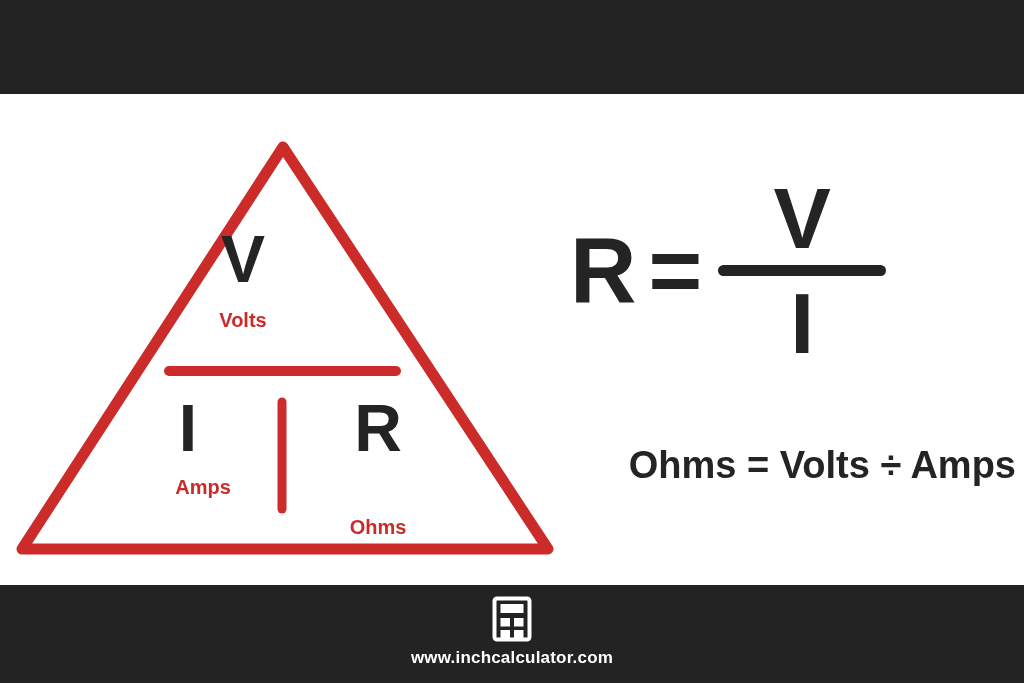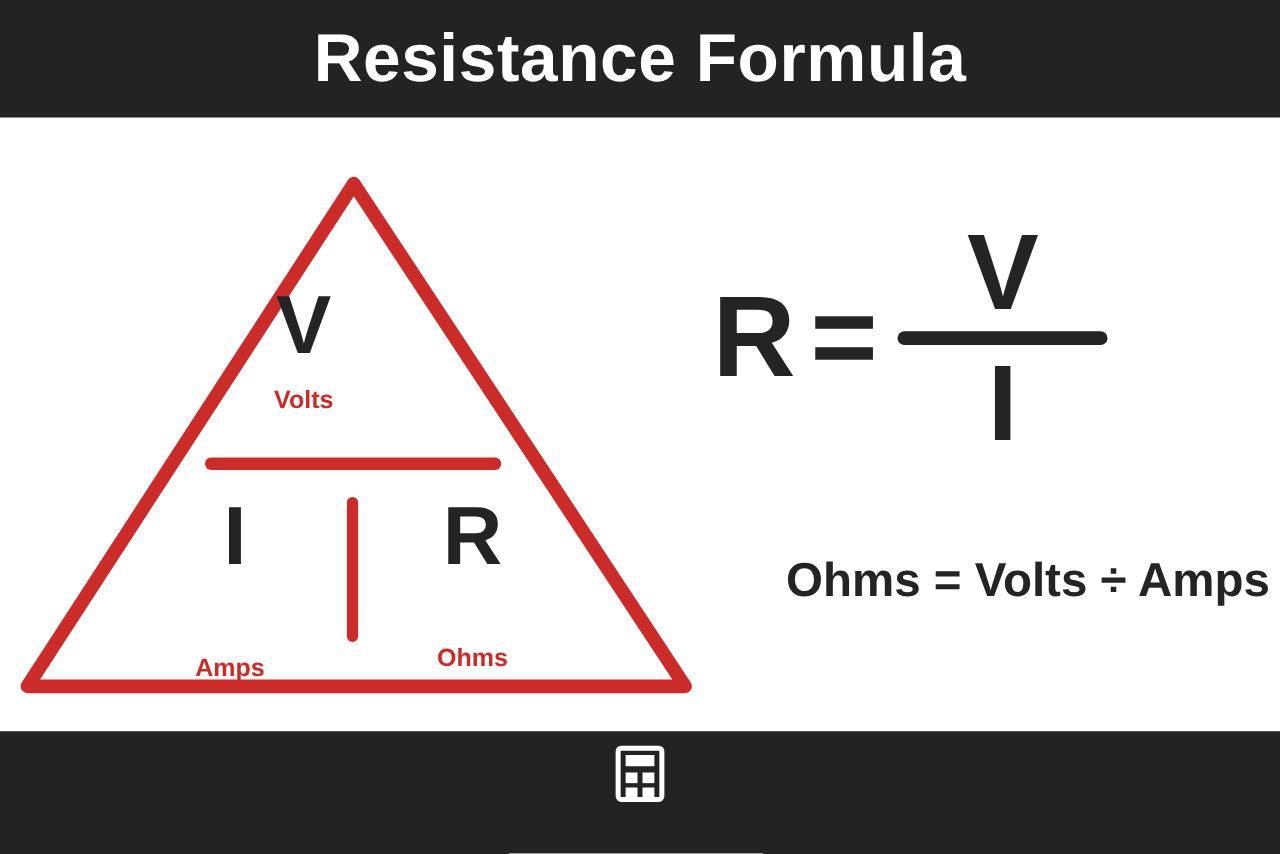--- a/index.html
+++ b/index.html
@@ -104,21 +104,21 @@
     color: #cb2b29;
     font-size: 20px;
     font-weight: bold;
   }
 
   
   .cell-v      { left: 189px; top: 96px;  width: 80px; }
   .cell-v-word { left: 159px; top: 180px; width: 140px; }
   
   .cell-i      { left: 134px; top: 265px; width: 80px; }
-  .cell-i-word { left: 100px; top: 347px; width: 140px; margin-top: 48px; }
+  .cell-i-word { left: 119px; top: 347px; width: 140px; }
   
   .cell-r      { left: 324px; top: 265px; width: 80px; }
   .cell-r-word { left: 294px; top: 347px; width: 140px; margin-top: 40px; }
 
   
   .formula-panel {
     position: absolute;
     left: 560px;
     top: 140px;
     width: 450px;
@@ -183,21 +183,20 @@
     text-align: right;
     white-space: nowrap;
   }
 </style>
 </head>
 <body>
 
 <div id="page">
 
   <div class="header-bar"></div>
-  <div class="header-title">Resistance Formula</div>
 
   <div class="triangle-panel">
     <svg class="triangle-svg" width="545" height="430" viewBox="0 0 545 430">
 
       <polygon points="269,17 534,419 8,419" fill="none" stroke="#cb2b29" stroke-width="11" stroke-linejoin="round" stroke-linecap="round"></polygon>
 
       <line x1="155" y1="241" x2="382" y2="241" stroke="#cb2b29" stroke-width="10" stroke-linecap="round"></line>
 
       <line x1="268" y1="272" x2="268" y2="379" stroke="#cb2b29" stroke-width="9" stroke-linecap="round"></line>
     </svg>
@@ -230,14 +229,15 @@
   <div class="footer-icon">
     <svg width="40" height="46" viewBox="0 0 40 46">
       <rect x="2.5" y="2.5" width="35" height="41" rx="2.5" ry="2.5" fill="none" stroke="#ffffff" stroke-width="4"></rect>
       <rect x="8.5" y="8" width="23" height="9" fill="#ffffff"></rect>
       <rect x="8.5" y="22" width="9.5" height="8.5" fill="#ffffff"></rect>
       <rect x="22" y="22" width="9.5" height="8.5" fill="#ffffff"></rect>
       <rect x="8.5" y="34" width="9.5" height="8.5" fill="#ffffff"></rect>
       <rect x="22" y="34" width="9.5" height="8.5" fill="#ffffff"></rect>
     </svg>
   </div>
+  <div class="footer-url">www.inchcalculator.com</div>
 
 </div>
 
 </body></html>

